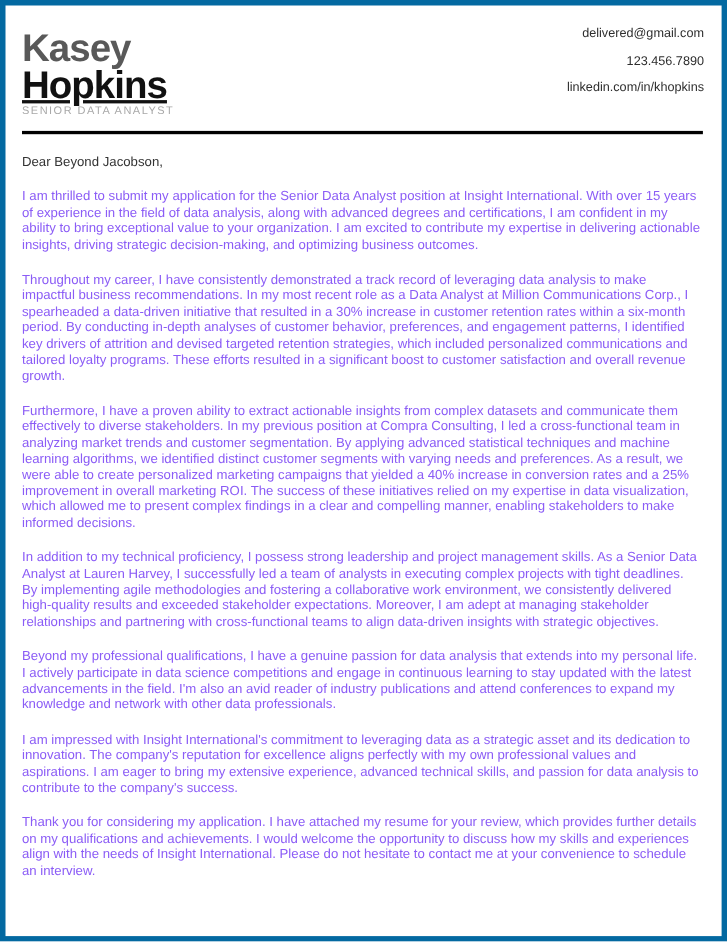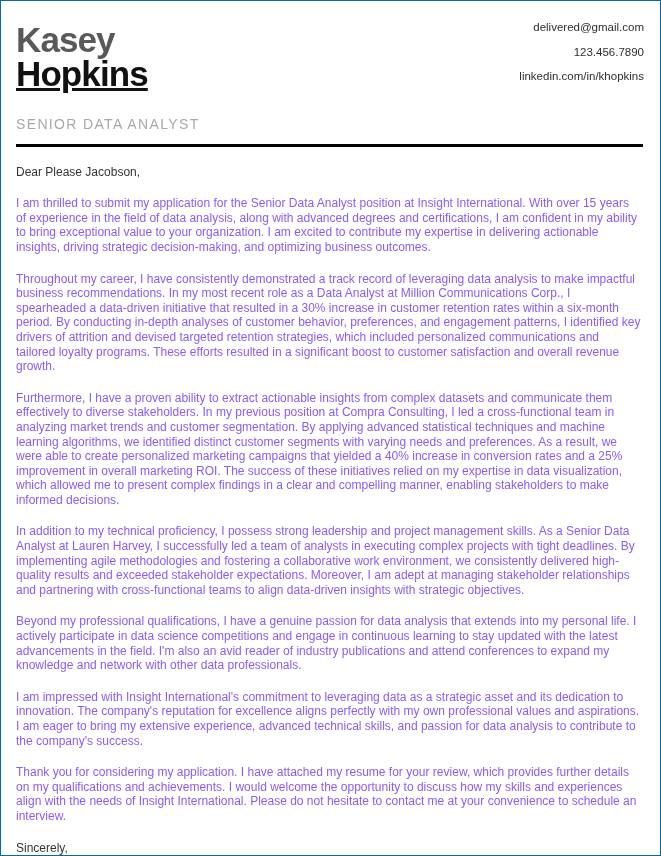--- a/index.html
+++ b/index.html
@@ -10,21 +10,21 @@
   body {
     font-family: "Liberation Sans", sans-serif;
     -webkit-font-smoothing: antialiased;
   }
   .page {
     position: relative;
     width: 661px;
     height: 856px;
     box-sizing: border-box;
     background: #ffffff;
-    border: 1px solid #0369a1;
+    border: 5px solid #0369a1;
     overflow: hidden;
   }
   .sheet {
     padding: 18px 16px 0 15px;
   }
   
   .header {
     display: flex;
     align-items: flex-start;
     justify-content: space-between;
@@ -40,22 +40,22 @@
     white-space: nowrap;
   }
   .name-first {
     color: #595959;
   }
   .name-last {
     color: #111111;
     text-decoration: underline;
   }
   .job-title {
-    margin-top: 24px;
-    font-size: 14px;
+    margin-top: 0;
+    font-size: 10px;
     letter-spacing: 1.35px;
     color: #a8a8a8;
     text-transform: uppercase;
     font-weight: 400;
   }
   .contact {
     text-align: right;
     padding-top: 2px;
   }
   .contact-line {
@@ -121,26 +121,25 @@
         <div class="contact-line">delivered@gmail.com</div>
         <div class="contact-line">123.456.7890</div>
         <div class="contact-line">linkedin.com/in/khopkins</div>
       </div>
 
     </div>
 
     <div class="rule"></div>
 
     <div class="letter">
-      <p class="salutation">Dear Please Jacobson,</p>
+      <p class="salutation">Dear Beyond Jacobson,</p>
       <p class="para">I am thrilled to submit my application for the Senior Data Analyst position at Insight International. With over 15 years of experience in the field of data analysis, along with advanced degrees and certifications, I am confident in my ability to bring exceptional value to your organization. I am excited to contribute my expertise in delivering actionable insights, driving strategic decision-making, and optimizing business outcomes.</p>
       <p class="para">Throughout my career, I have consistently demonstrated a track record of leveraging data analysis to make impactful business recommendations. In my most recent role as a Data Analyst at Million Communications Corp., I spearheaded a data-driven initiative that resulted in a 30% increase in customer retention rates within a six-month period. By conducting in-depth analyses of customer behavior, preferences, and engagement patterns, I identified key drivers of attrition and devised targeted retention strategies, which included personalized communications and tailored loyalty programs. These efforts resulted in a significant boost to customer satisfaction and overall revenue growth.</p>
       <p class="para">Furthermore, I have a proven ability to extract actionable insights from complex datasets and communicate them effectively to diverse stakeholders. In my previous position at Compra Consulting, I led a cross-functional team in analyzing market trends and customer segmentation. By applying advanced statistical techniques and machine learning algorithms, we identified distinct customer segments with varying needs and preferences. As a result, we were able to create personalized marketing campaigns that yielded a 40% increase in conversion rates and a 25% improvement in overall marketing ROI. The success of these initiatives relied on my expertise in data visualization, which allowed me to present complex findings in a clear and compelling manner, enabling stakeholders to make informed decisions.</p>
       <p class="para">In addition to my technical proficiency, I possess strong leadership and project management skills. As a Senior Data Analyst at Lauren Harvey, I successfully led a team of analysts in executing complex projects with tight deadlines. By implementing agile methodologies and fostering a collaborative work environment, we consistently delivered high-quality results and exceeded stakeholder expectations. Moreover, I am adept at managing stakeholder relationships and partnering with cross-functional teams to align data-driven insights with strategic objectives.</p>
       <p class="para">Beyond my professional qualifications, I have a genuine passion for data analysis that extends into my personal life. I actively participate in data science competitions and engage in continuous learning to stay updated with the latest advancements in the field. I'm also an avid reader of industry publications and attend conferences to expand my knowledge and network with other data professionals.</p>
       <p class="para">I am impressed with Insight International's commitment to leveraging data as a strategic asset and its dedication to innovation. The company's reputation for excellence aligns perfectly with my own professional values and aspirations. I am eager to bring my extensive experience, advanced technical skills, and passion for data analysis to contribute to the company's success.</p>
       <p class="para">Thank you for considering my application. I have attached my resume for your review, which provides further details on my qualifications and achievements. I would welcome the opportunity to discuss how my skills and experiences align with the needs of Insight International. Please do not hesitate to contact me at your convenience to schedule an interview.</p>
-      <p class="closing">Sincerely,</p>
 
     </div>
 
   </div>
 </div>
 
 </body></html>

